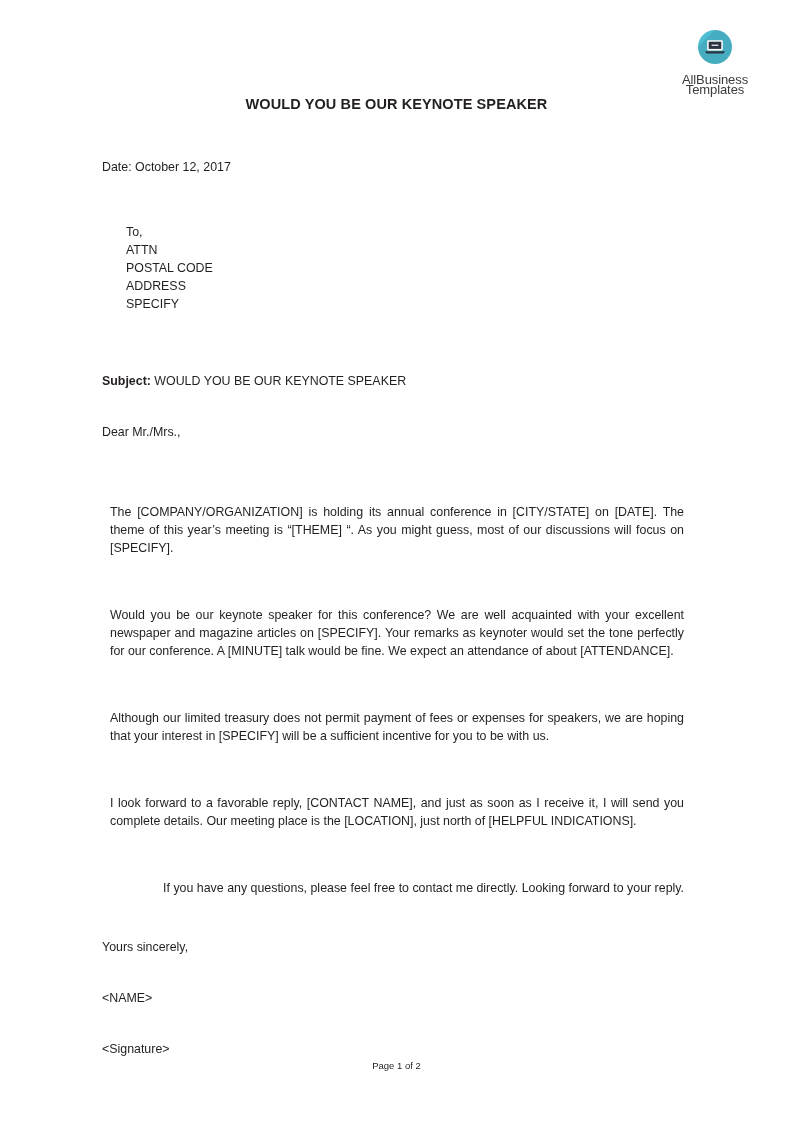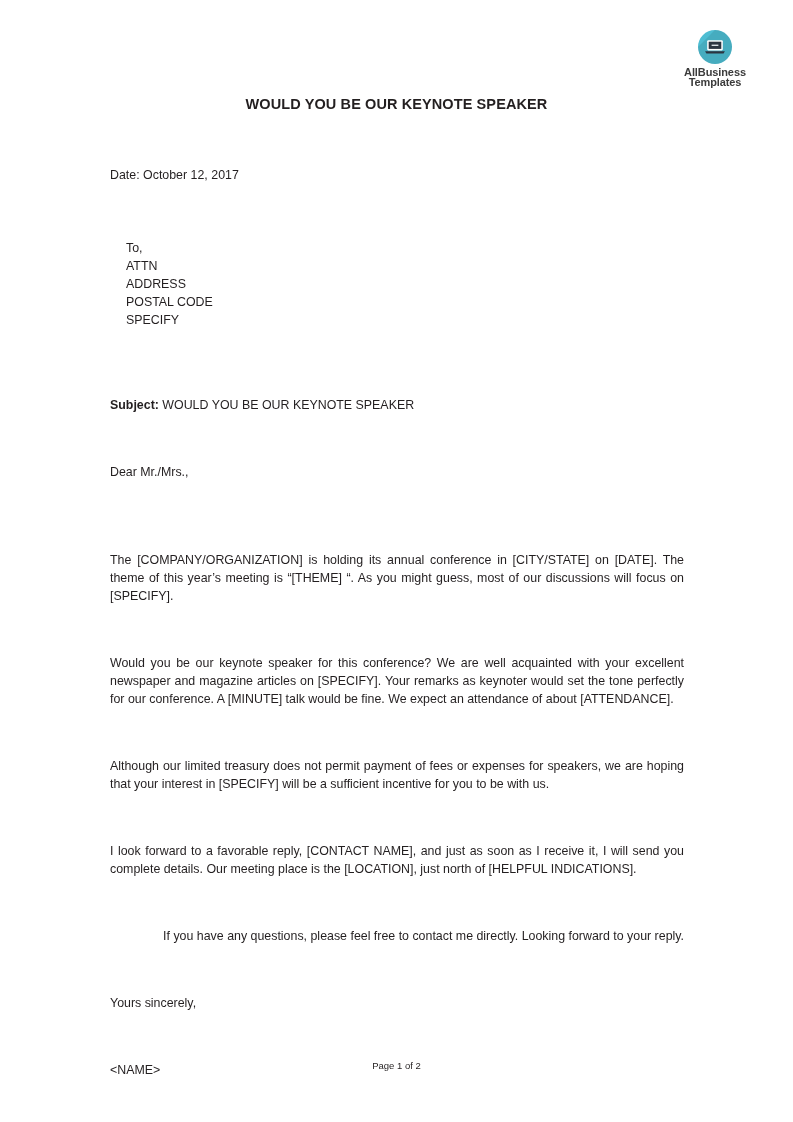--- a/index.html
+++ b/index.html
@@ -43,24 +43,24 @@
     transform: rotate(45deg);
     transform-origin: center;
   }
   .logo-mark svg {
     position: absolute;
     top: 50%;
     left: 50%;
     transform: translate(-50%, -50%);
   }
   .logo-text {
-    margin-top: 3px;
-    font-size: 11px;
+    margin-top: 11px;
+    font-size: 13px;
     line-height: 10px;
-    font-weight: 700;
+    font-weight: 400;
     color: #3b3b3b;
     letter-spacing: -0.1px;
   }
 
   
   .doc-title {
     position: absolute;
     top: 96px;
     left: 0;
     width: 793px;
@@ -72,21 +72,21 @@
 
   .page-body {
     position: absolute;
     top: 150px;
     left: 94px;
     width: 606px;
     font-size: 12.4px;
     line-height: 18px;
   }
 
-  .blk { margin: 16px; }
+  .blk { margin: 8px; }
   .gap-lg { height: 39px; }
   .gap-md { height: 26px; }
   .gap-sm { height: 17px; }
   .gap-xs { height: 12px; }
   .gap-xl { height: 52px; }
 
   .addr-line { line-height: 18px; margin-left: 32px; }
 
   .subject-label { font-weight: 700; }
 
@@ -131,22 +131,22 @@
 
 <div class="page-body">
 
   <div class="blk">Date: October 12, 2017</div>
 
   <div class="gap-lg"></div>
 
   <div class="addr-block">
     <div class="addr-line">To,</div>
     <div class="addr-line">ATTN</div>
+    <div class="addr-line">POSTAL CODE</div>
     <div class="addr-line">ADDRESS</div>
-    <div class="addr-line">POSTAL CODE</div>
     <div class="addr-line">SPECIFY</div>
   </div>
 
   <div class="gap-lg"></div>
   <div class="gap-xs"></div>
 
   <div class="blk">
     <span class="subject-label">Subject:</span><span>&nbsp;</span><span>WOULD YOU BE OUR KEYNOTE SPEAKER</span>
   </div>
 

